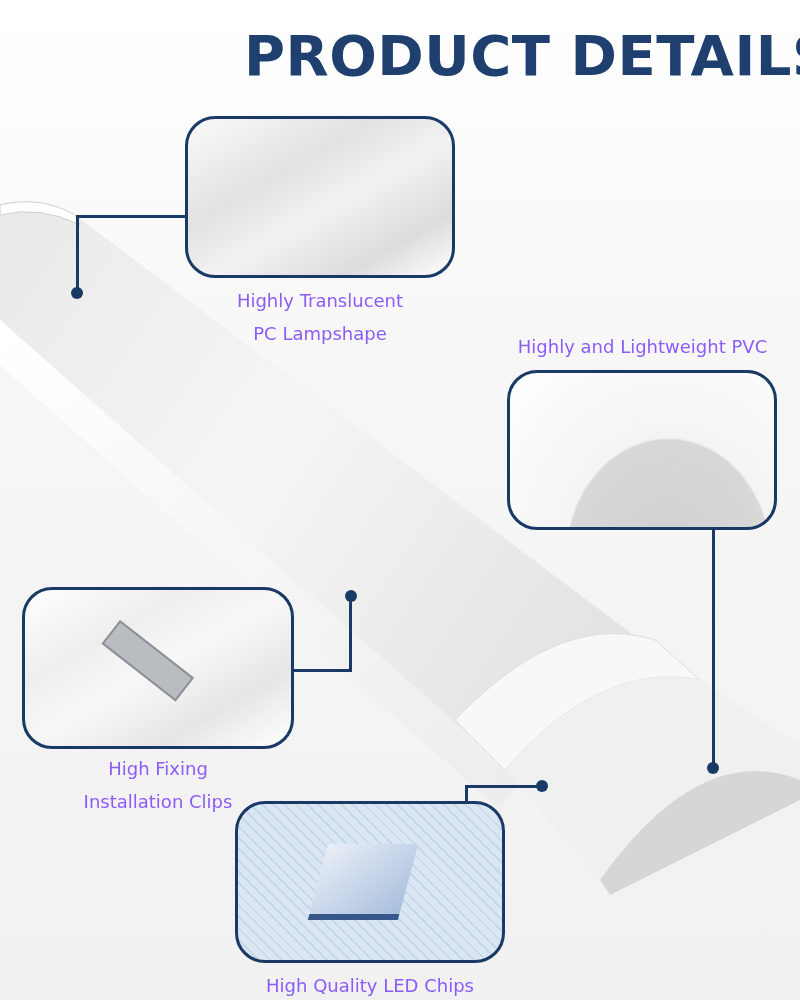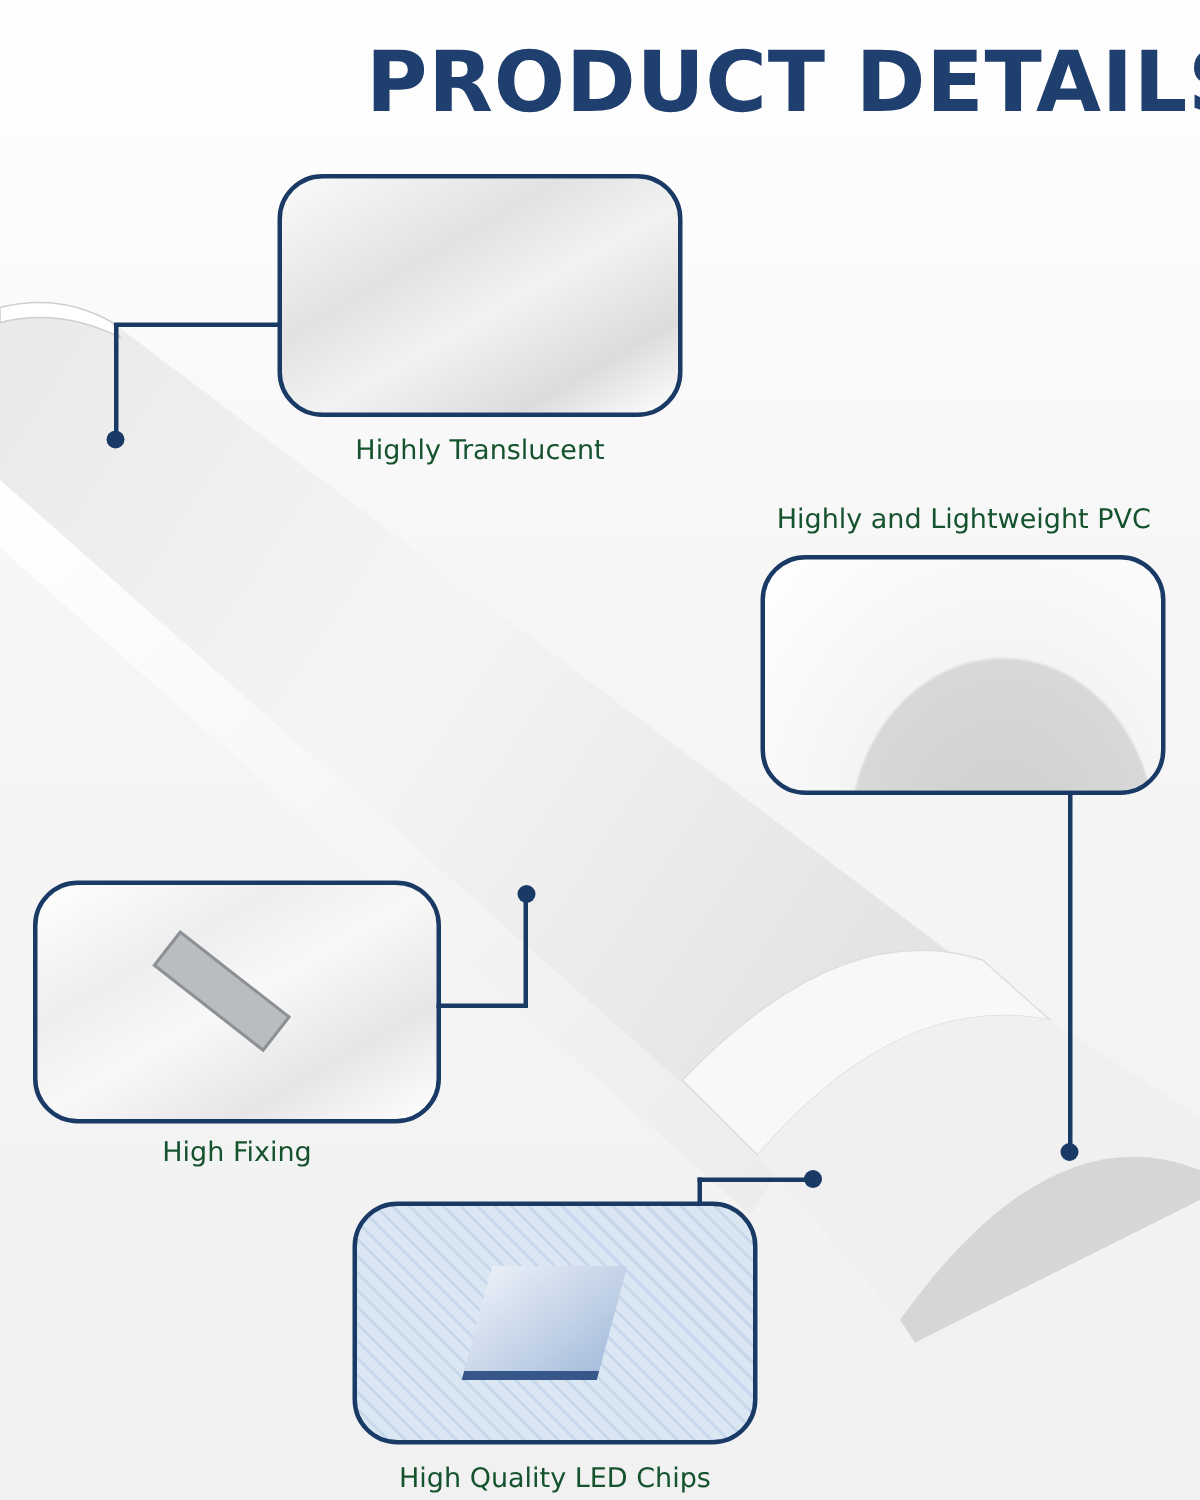--- a/index.html
+++ b/index.html
@@ -3,21 +3,21 @@
 <meta charset="utf-8">
 <style>
   html,body{margin:0;padding:0;}
   body{width:800px;height:1000px;position:relative;overflow:hidden;
     background:linear-gradient(180deg,#ffffff 0%,#f6f6f6 40%,#f1f1f1 100%);
     font-family:"DejaVu Sans","Liberation Sans",sans-serif;}
   .title{position:absolute;left:244px;top:28px;font-size:56px;font-weight:bold;
     color:#1f3f6e;letter-spacing:0.5px;line-height:1;white-space:nowrap;}
   .lamp{position:absolute;left:0;top:0;width:800px;height:1000px;}
   .callout-box{position:absolute;border:3px solid #1a3a66;border-radius:30px;overflow:hidden;box-sizing:border-box;}
-  .cap{position:absolute;color:#14532d;font-size:18px;text-align:center;line-height:33px;white-space:nowrap;}
+  .cap{position:absolute;color:#8b5cf6;font-size:18px;text-align:center;line-height:33px;white-space:nowrap;}
   .dot{position:absolute;width:12px;height:12px;border-radius:50%;background:#1a3a66;}
   .line{position:absolute;background:#1a3a66;}
 </style>
 </head>
 <body>
 
 <div class="title">PRODUCT DETAILS</div>
 
 <svg class="lamp" viewBox="0 0 800 1000">
   <defs>
@@ -43,37 +43,39 @@
 
   <path d="M0,205 Q40,195 75,215 L80,225 Q40,205 0,215 Z" fill="#ffffff" stroke="#cfcfcf" stroke-width="1"></path>
 </svg>
 
 <div class="line" style="left:76px;top:216px;width:3px;height:76px;"></div>
 <div class="line" style="left:76px;top:215px;width:110px;height:3px;"></div>
 <div class="dot" style="left:71px;top:287px;"></div>
 <div class="callout-box" style="left:185px;top:116px;width:270px;height:162px;background:linear-gradient(150deg,#fafafa 0%,#e2e2e2 35%,#f2f2f2 55%,#dcdcdc 80%,#ffffff 100%);"></div>
 <div class="cap" style="left:185px;top:284px;width:270px;">
   <div>Highly Translucent</div>
+  <div>PC Lampshape</div>
 </div>
 
 <div class="cap" style="left:500px;top:330px;width:285px;">
   <div>Highly and Lightweight PVC</div>
 </div>
 <div class="callout-box" style="left:507px;top:370px;width:270px;height:160px;background:radial-gradient(ellipse at 60% 120%,#cfcfcf 0%,#d8d8d8 45%,#f4f4f4 46%,#ffffff 100%);"></div>
 <div class="line" style="left:712px;top:530px;width:3px;height:238px;"></div>
 <div class="dot" style="left:707px;top:762px;"></div>
 
 <div class="dot" style="left:345px;top:590px;"></div>
 <div class="line" style="left:349px;top:596px;width:3px;height:76px;"></div>
 <div class="line" style="left:290px;top:669px;width:62px;height:3px;"></div>
 <div class="callout-box" style="left:22px;top:587px;width:272px;height:162px;background:linear-gradient(150deg,#ffffff 0%,#eeeeee 30%,#f8f8f8 50%,#e6e6e6 75%,#ffffff 100%);">
   <div style="position:absolute;left:95px;top:30px;width:90px;height:26px;background:#b9bcc0;border:2px solid #8d9196;transform:rotate(38deg);transform-origin:left top;"></div>
 </div>
 <div class="cap" style="left:22px;top:752px;width:272px;">
   <div>High Fixing</div>
+  <div>Installation Clips</div>
 </div>
 
 <div class="dot" style="left:536px;top:780px;"></div>
 <div class="line" style="left:465px;top:785px;width:76px;height:3px;"></div>
 <div class="line" style="left:465px;top:785px;width:3px;height:18px;"></div>
 <div class="callout-box" style="left:235px;top:801px;width:270px;height:162px;background:repeating-linear-gradient(45deg,#dbe6f3 0 6px,#c7d7ec 6px 8px),#dbe6f3;">
   <div style="position:absolute;left:80px;top:40px;width:90px;height:70px;background:linear-gradient(135deg,#e9eff7,#a8bedc);border-bottom:6px solid #37578a;transform:skewX(-15deg);"></div>
 </div>
 <div class="cap" style="left:235px;top:969px;width:270px;">
   <div>High Quality LED Chips</div>

